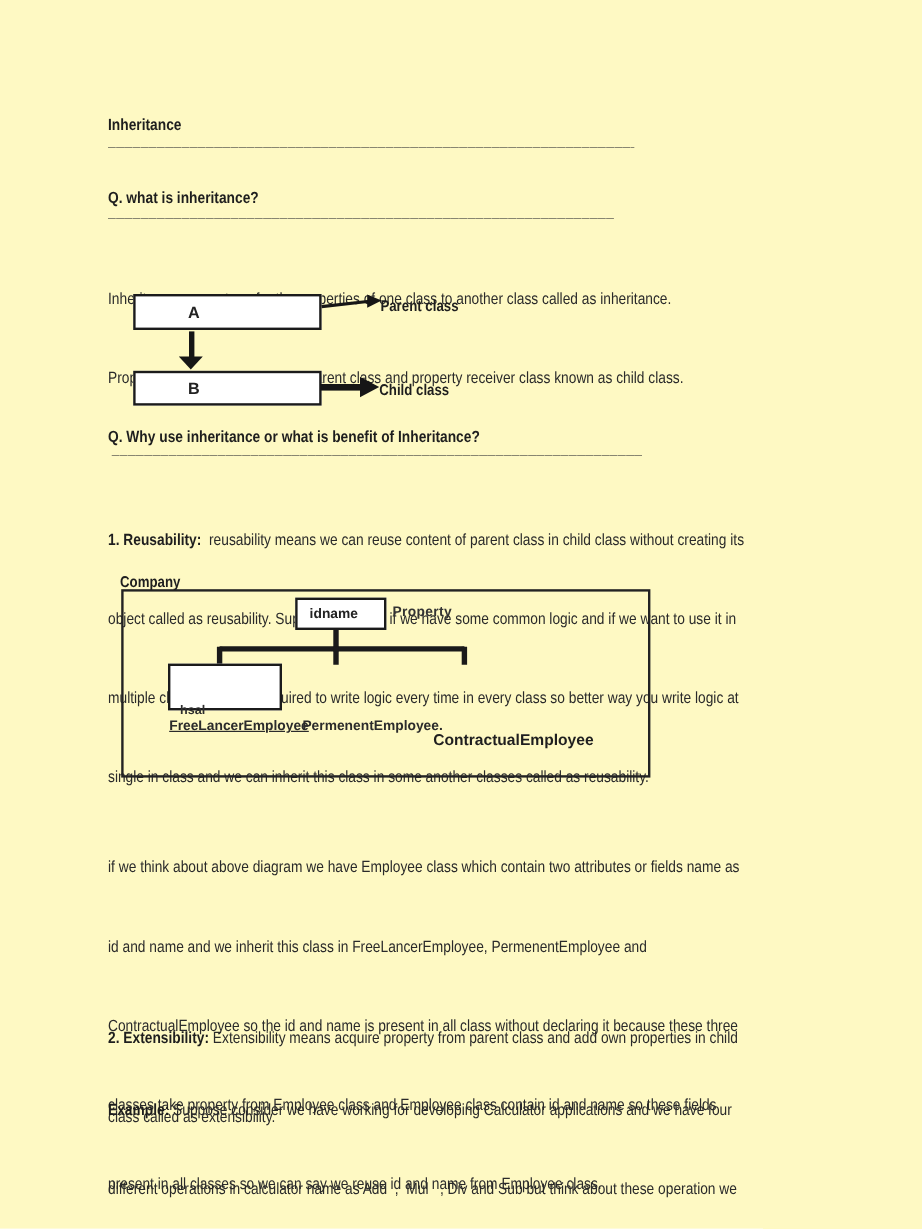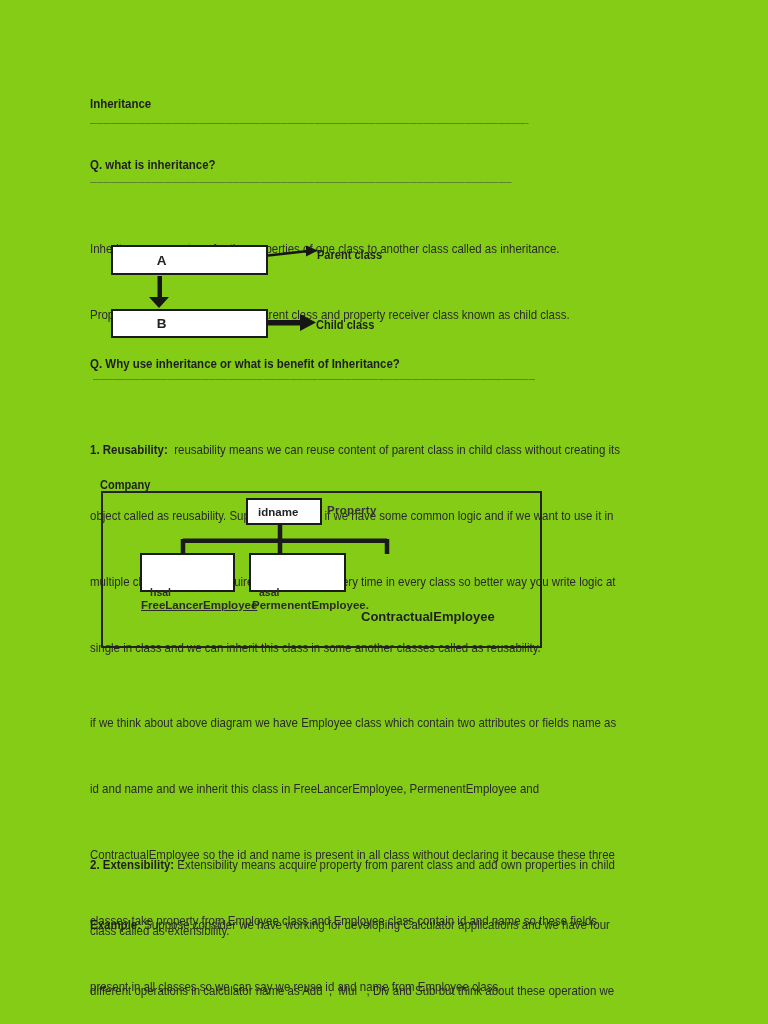--- a/index.html
+++ b/index.html
@@ -1,16 +1,16 @@
 <!DOCTYPE html>
 <html><head>
 <meta charset="utf-8">
 <style>
   html,body{margin:0;padding:0;background:#fff;}
-  .page{position:relative;width:768px;height:1024px;background:#84cc16;overflow:hidden;
+  .page{position:relative;width:768px;height:1024px;background:#fef9c3;overflow:hidden;
         font-family:"Liberation Sans","DejaVu Sans",sans-serif;color:#2a2a2a;}
   .abs{position:absolute;}
   .txt{font-size:13.5px;line-height:22px;white-space:pre;transform:scaleX(0.85);transform-origin:0 0;}
   .bold{font-weight:700;color:#1e1e1e;}
   .para .ln{height:22px;white-space:pre;}
   .rule{height:22px;overflow:hidden;color:#3d3d3d;font-weight:600;letter-spacing:.5px;}
   .dbox{border:2.5px solid #1b1b1b;box-sizing:border-box;background:#fff;
         display:flex;align-items:center;justify-content:center;
         font-weight:700;font-size:13.5px;color:#222;}
   .dbox .boxlabel{transform:translateX(-28px);}
@@ -89,23 +89,20 @@
 
   <div class="abs ebox" style="left:246px;top:498px;width:76px;height:27px;">
     <span>id</span>
       <span>name</span>
   </div>
   <div class="abs elabel" style="left:327px;top:503px;">Property</div>
 
   <div class="abs cbox" style="left:140px;top:553px;width:95px;height:39px;">
     <span class="fld">hsal</span>
   </div>
-  <div class="abs cbox" style="left:249px;top:553px;width:97px;height:39px;">
-    <span class="fld">asal</span>
-  </div>
 
   <div class="abs clabel" style="left:141px;top:598px;text-decoration:underline;">FreeLancerEmployee</div>
   <div class="abs clabel" style="left:252px;top:598px;">PermenentEmployee.</div>
   <div class="abs clabel big" style="left:361px;top:595px;margin-top:14px;">ContractualEmployee</div>
 
   <div class="abs txt para" style="left:90px;top:668px;">
     <div class="ln">if we think about above diagram we have Employee class which contain two attributes or fields name as</div>
     <div class="ln">id and name and we inherit this class in FreeLancerEmployee, PermenentEmployee and</div>
     <div class="ln">ContractualEmployee so the id and name is present in all class without declaring it because these three</div>
     <div class="ln">classes take property from Employee class and Employee class contain id and name so these fields</div>

